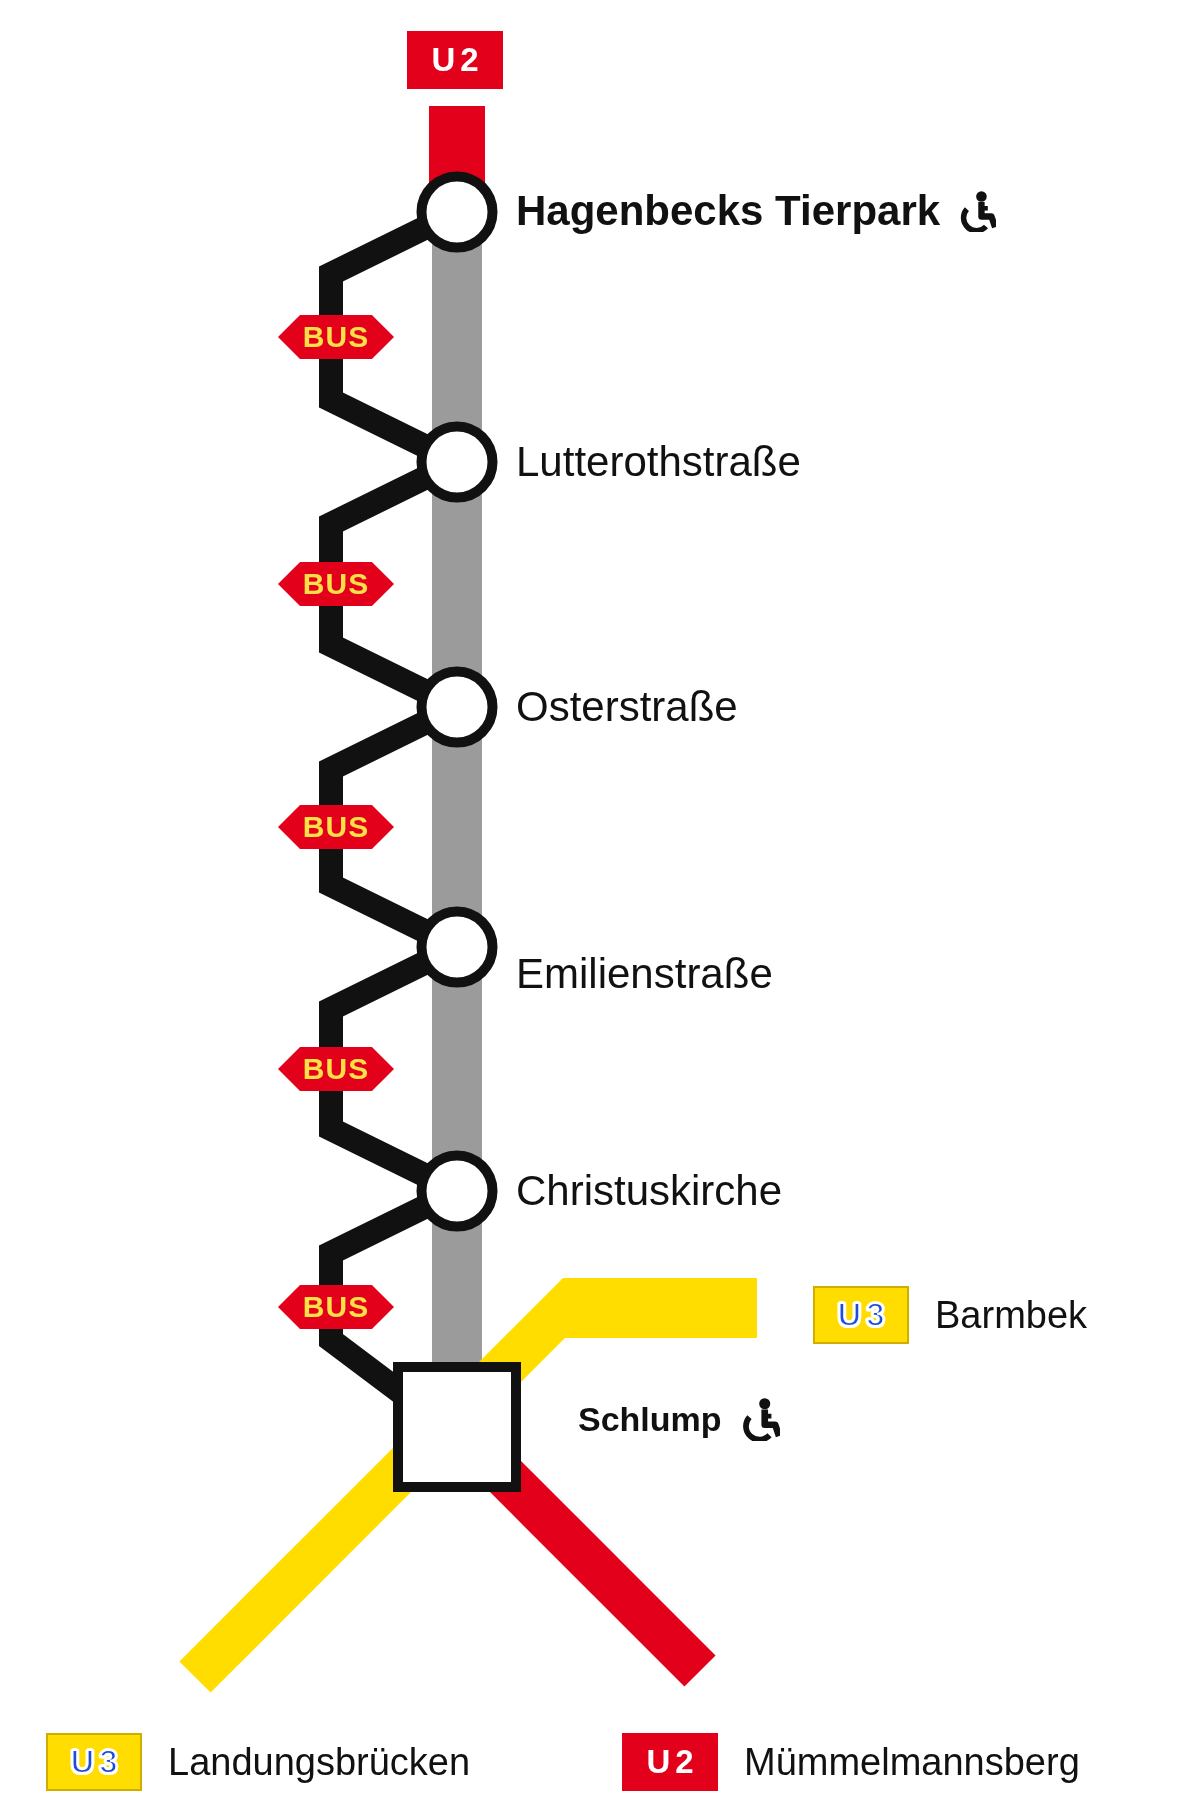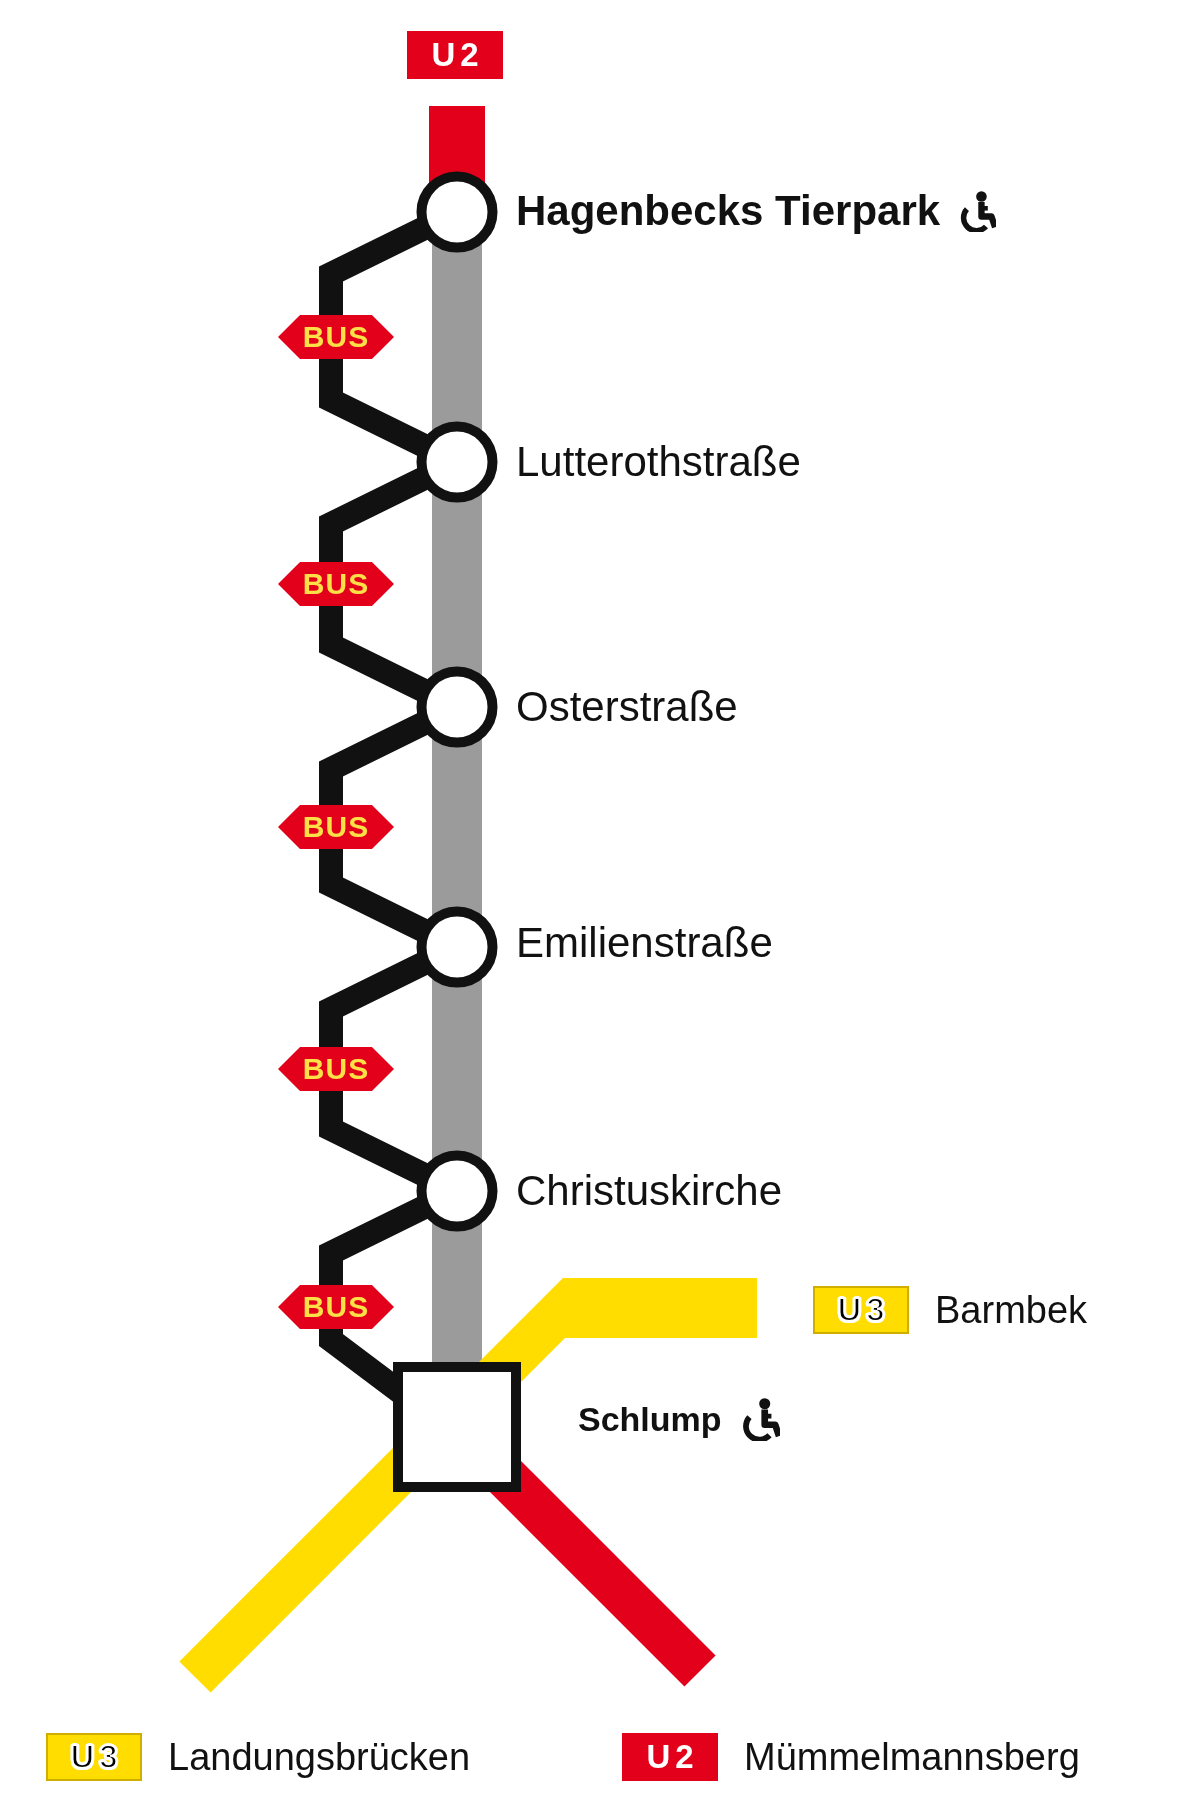--- a/index.html
+++ b/index.html
@@ -7,28 +7,28 @@
     position:relative; width:1200px; height:1797px;
     background:#ffffff; overflow:hidden;
     font-family:"Liberation Sans", sans-serif;
     color:#111111;
   }
   #lineart { position:absolute; left:0; top:0; }
 
   
   .terminus-row { position:absolute; display:flex; align-items:center; gap:26px; }
   .badge {
-    width:96px; height:48px; flex:0 0 auto;
+    width:96px; height:58px; flex:0 0 auto;
     display:flex; align-items:center; justify-content:center;
     font-weight:bold; font-size:33px; letter-spacing:5px; padding-left:5px;
     box-sizing:border-box;
   }
   .badge-u2 { background:#e2001a; color:#ffffff; }
   .badge-u3 {
-    background:#ffdd00; border:2px solid #cfae00; color:#000000;
+    background:#ffdd00; border:2px solid #cfae00; color:#1d4ed8;
     -webkit-text-stroke:2px #ffffff;
     text-shadow:-2px 0 #fff, 2px 0 #fff, 0 -2px #fff, 0 2px #fff,
                 -1.5px -1.5px #fff, 1.5px -1.5px #fff, -1.5px 1.5px #fff, 1.5px 1.5px #fff;
   }
   .terminus-name { font-size:38px; white-space:nowrap; }
 
   
   .station-row {
     position:absolute; left:516px; transform:translateY(-50%);
     display:flex; align-items:center; gap:16px; white-space:nowrap;
@@ -89,21 +89,21 @@
   </div>
 
   <div class="station-row" style="top:462px;">
     <span class="station-name">Lutterothstraße</span>
   </div>
 
   <div class="station-row" style="top:707px;">
     <span class="station-name">Osterstraße</span>
   </div>
 
-  <div class="station-row" style="top:943px;">
+  <div class="station-row" style="top:974px;">
     <span class="station-name">Emilienstraße</span>
   </div>
 
   <div class="station-row" style="top:1191px;">
     <span class="station-name">Christuskirche</span>
   </div>
 
   <div class="station-row schlump" style="top:1419px;">
     <span class="station-name major">Schlump</span>
     <svg class="wheelchair" width="42" height="44" viewBox="0 0 44 46">

